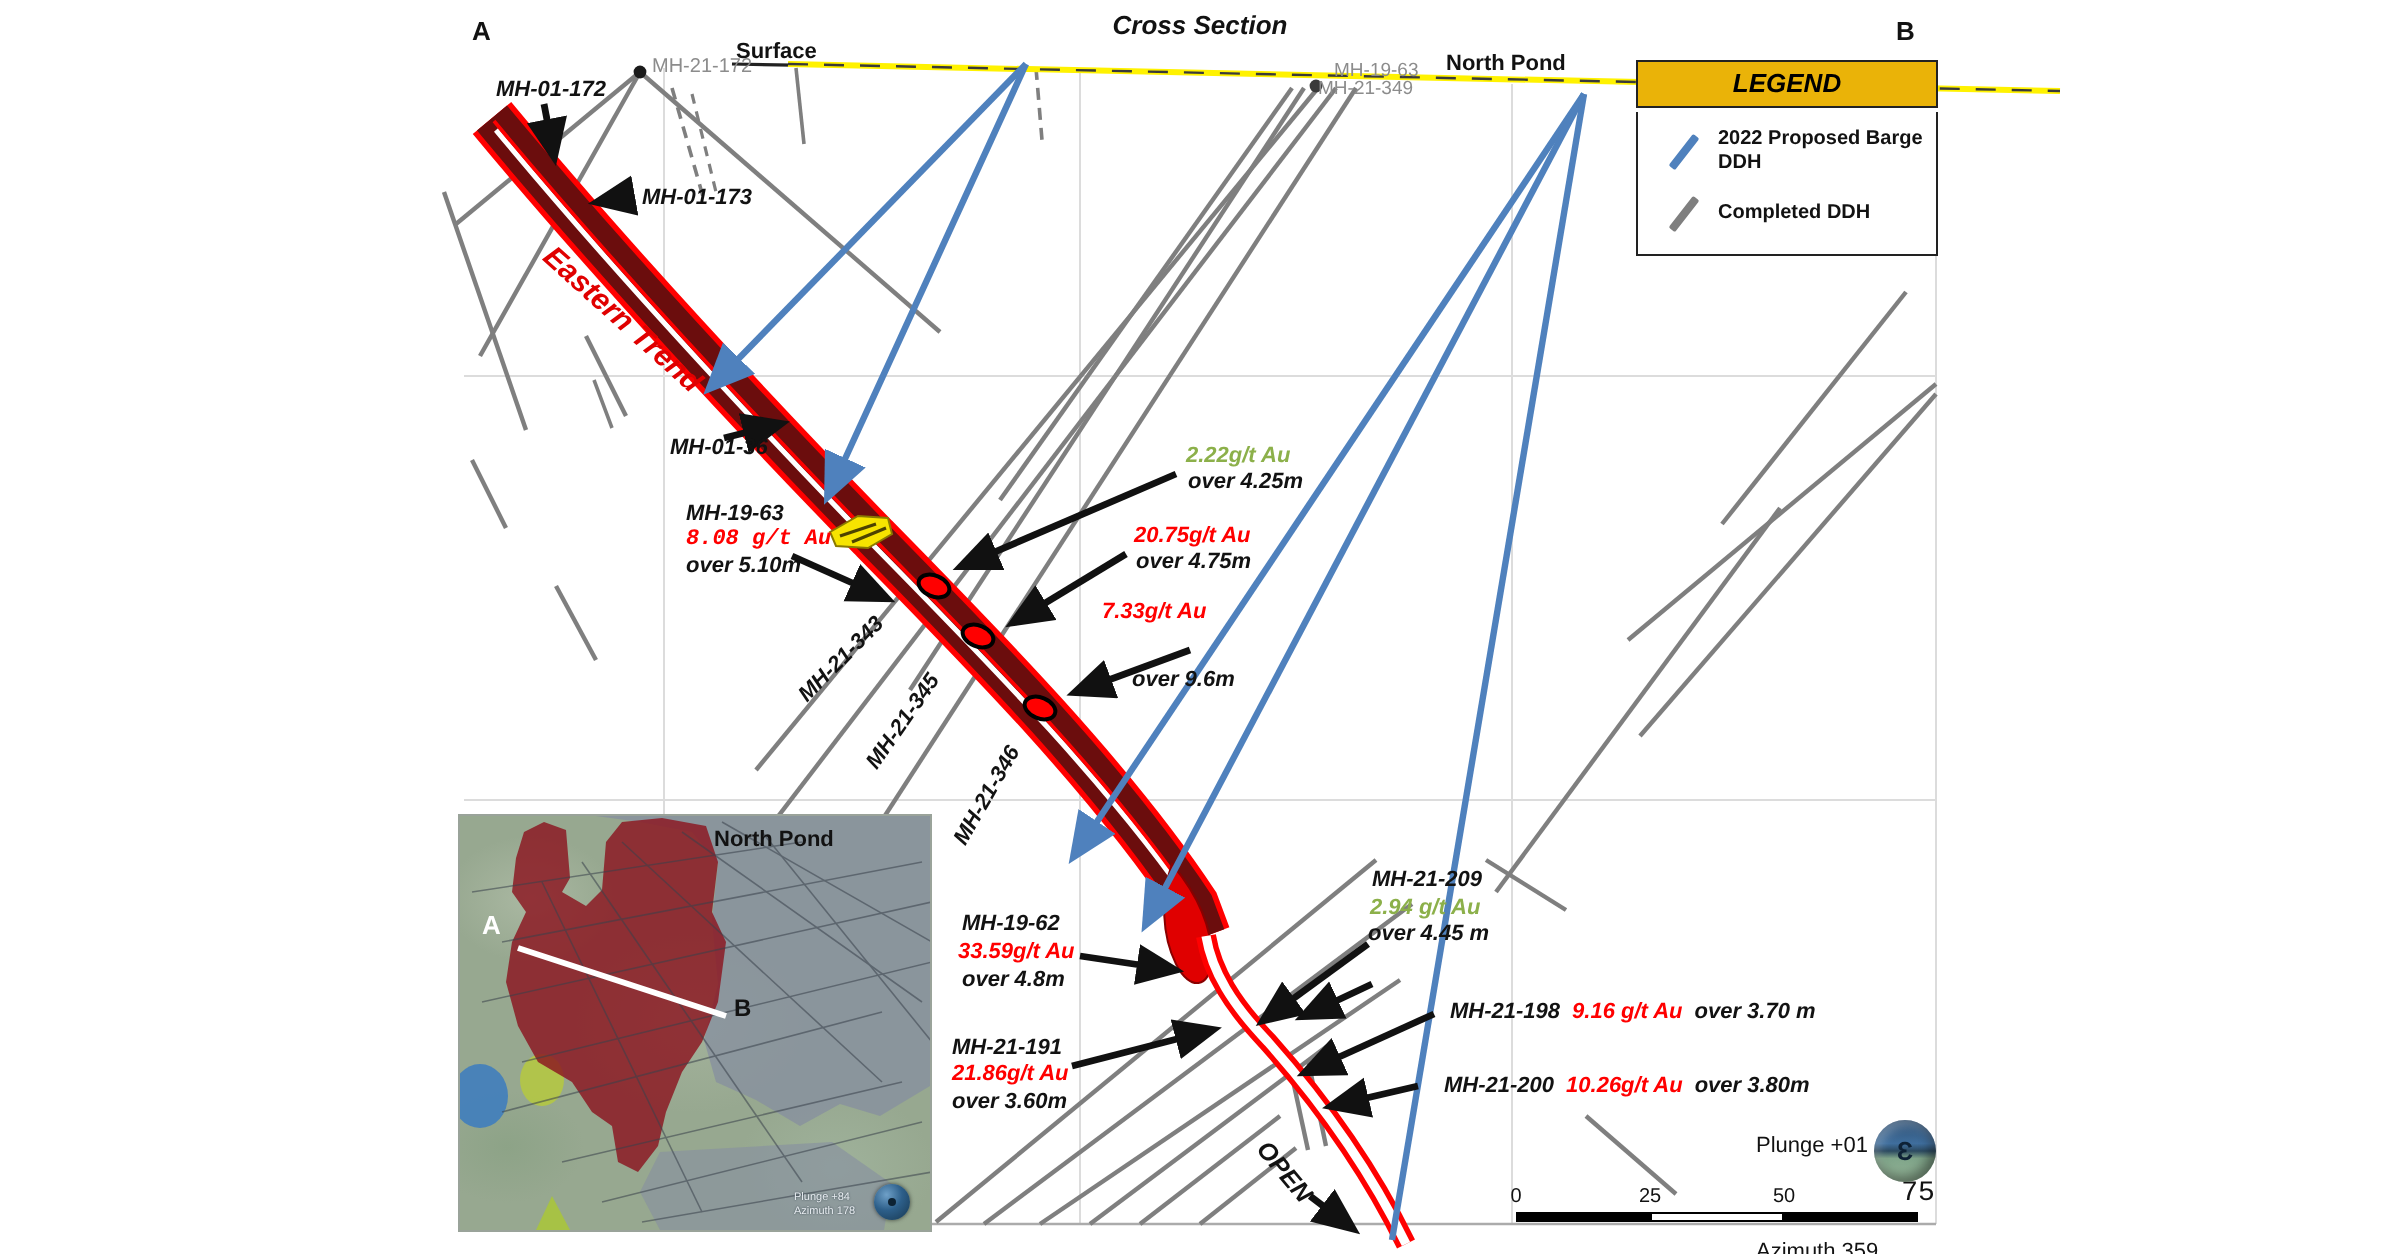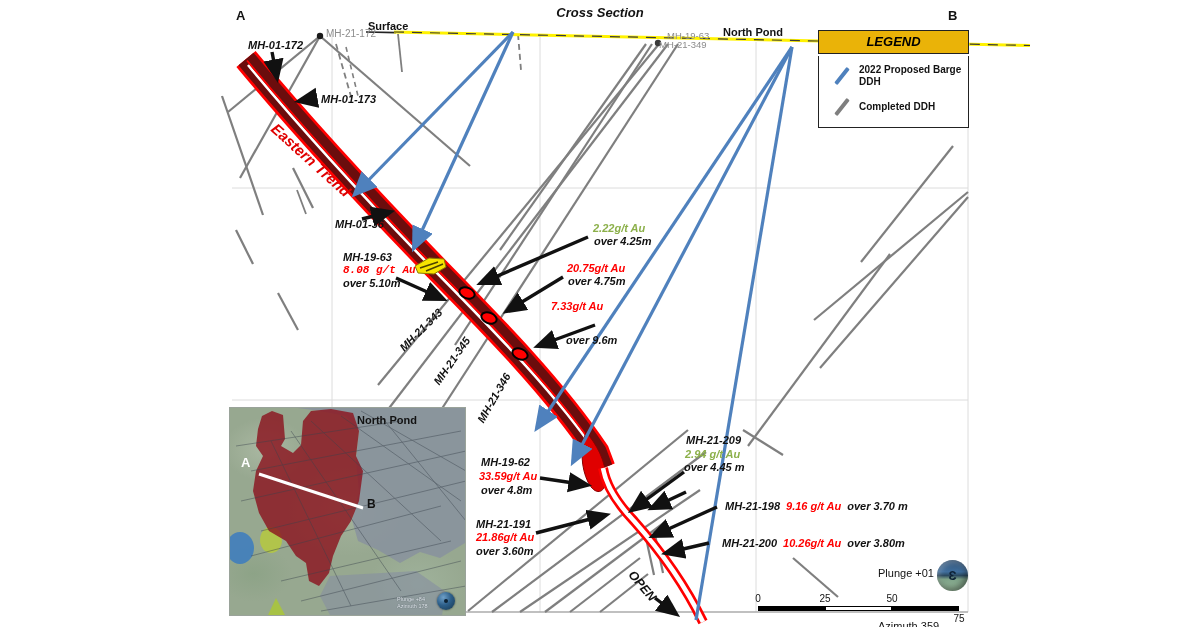--- a/index.html
+++ b/index.html
@@ -226,21 +226,21 @@
     </div>
 
     <div class="lbl rot" style="left:642px;top:586px;font-size:12.5px;transform:translate(-50%,-50%) rotate(50deg);">OPEN</div>
 
     <div class="lbl reg" style="left:878px;top:567px;">Plunge +01</div>
     <div class="lbl reg" style="left:878px;top:580px;margin-top:40px;">Azimuth 359</div>
 
     <div class="lbl reg" style="left:758px;top:593px;font-size:10px;transform:translateX(-50%);">0</div>
     <div class="lbl reg" style="left:825px;top:593px;font-size:10px;transform:translateX(-50%);">25</div>
     <div class="lbl reg" style="left:892px;top:593px;font-size:10px;transform:translateX(-50%);">50</div>
-    <div class="lbl reg" style="left:959px;top:613px;font-size:10px;transform:translateX(-50%);">75</div>
+    <div class="lbl reg" style="left:959px;top:589px;font-size:14px;transform:translateX(-50%);font-family:Liberation Mono, monospace;">75</div>
     <div class="sb-seg" style="left:758px;width:67px;background:#000;"></div>
     <div class="sb-seg" style="left:825px;width:67px;background:#fff;"></div>
     <div class="sb-seg" style="left:892px;width:67px;background:#000;"></div>
   </div>
 
   <div class="legend">
     <div class="legend-title">LEGEND</div>
     <div class="legend-body">
       <div class="legend-row">
         <span class="legend-ic">

